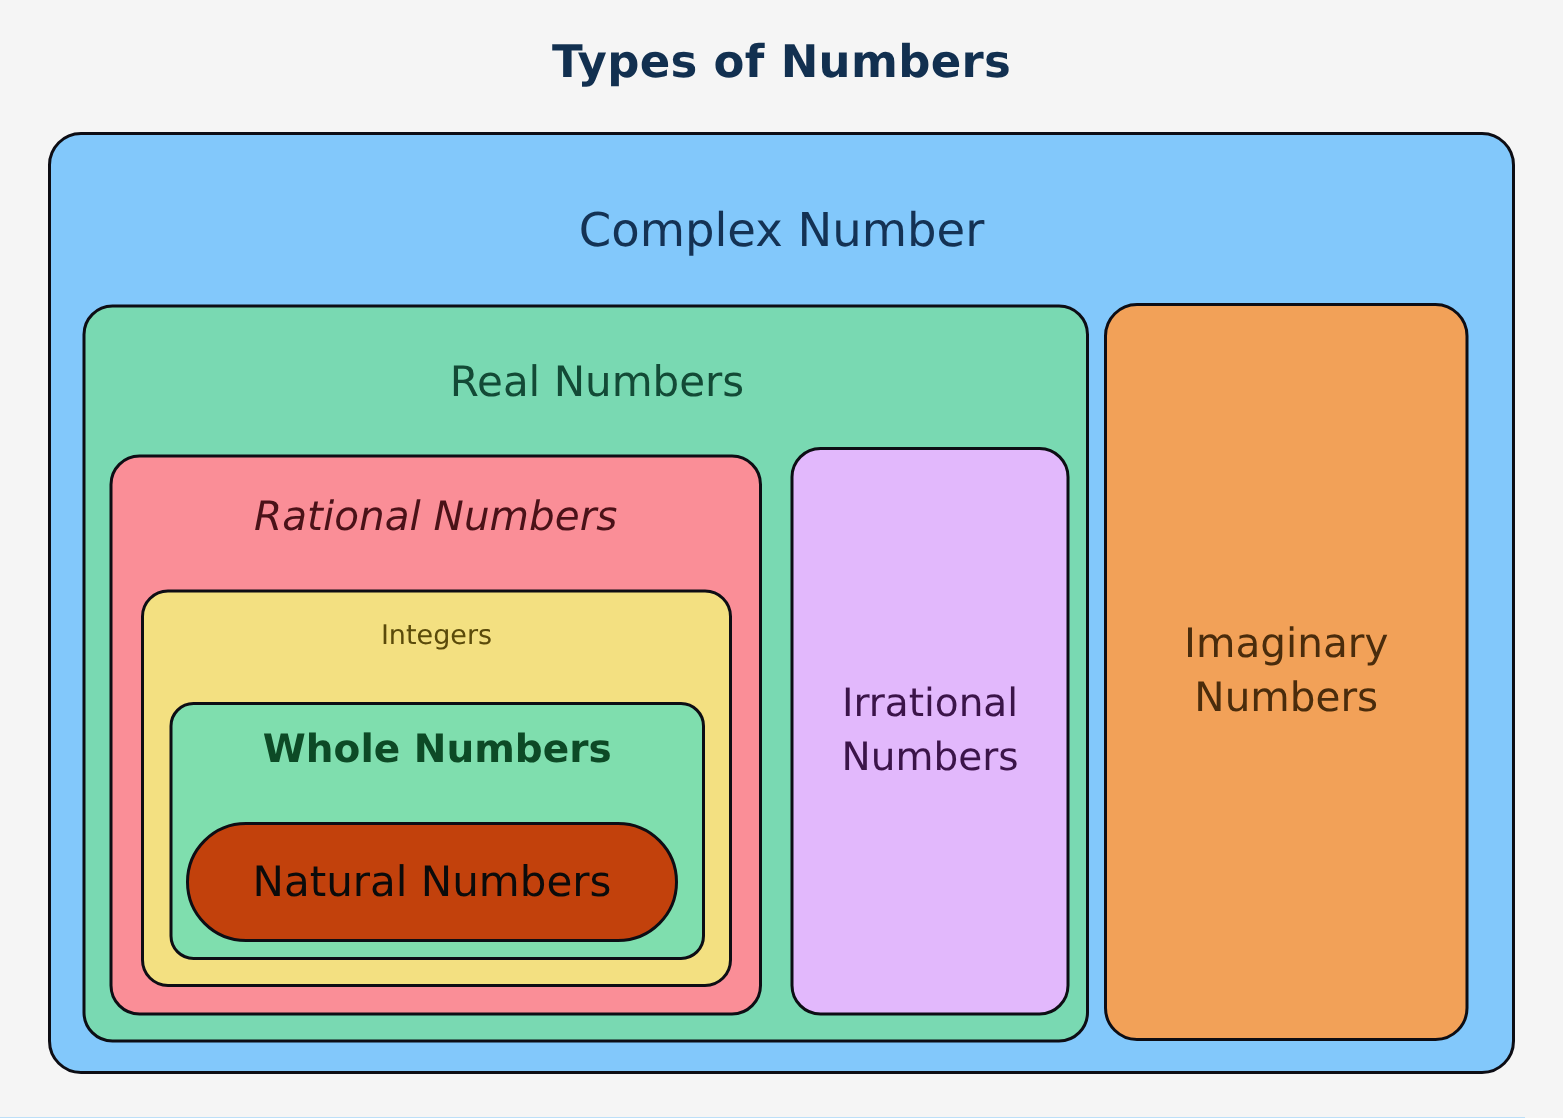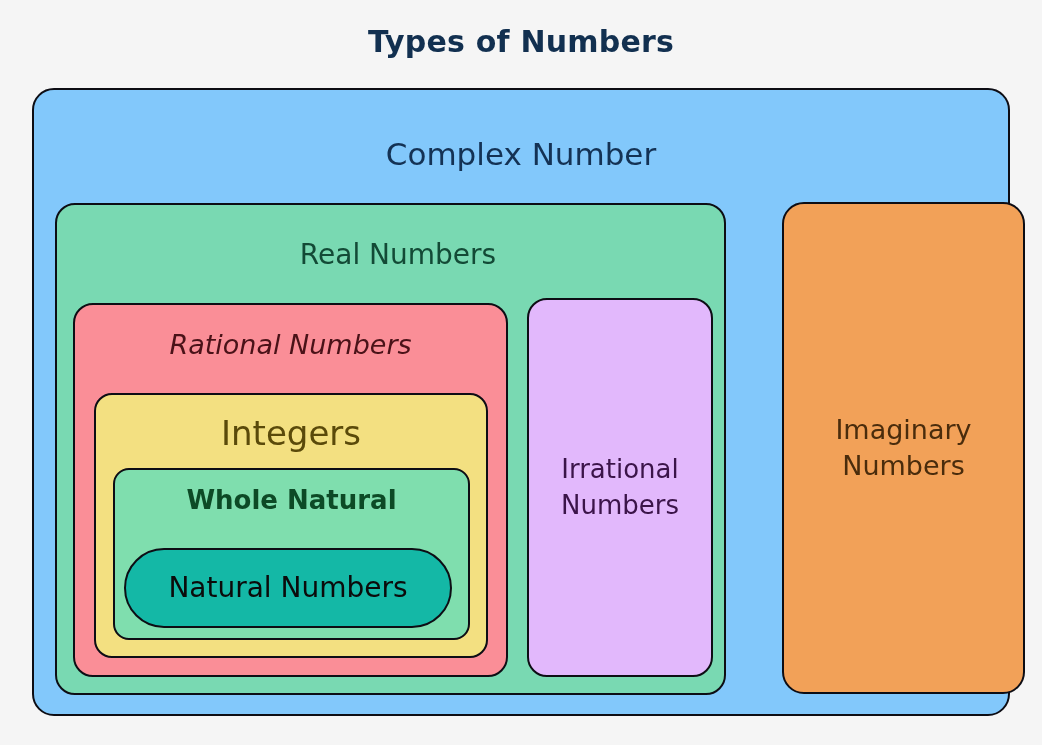--- a/index.html
+++ b/index.html
@@ -103,21 +103,21 @@
     left: 94px;
     top: 393px;
     width: 394px;
     height: 265px;
     background: #f3e081;
     border-radius: 18px;
     align-items: flex-start;
   }
   #box-integers > .set-label {
     margin-top: 18px;
-    font-size: 34px;
+    font-size: 18px;
     color: #5a4a0a;
   }
 
   
   #box-whole {
     left: 113px;
     top: 468px;
     width: 357px;
     height: 172px;
     background: #7fdeae;
@@ -130,21 +130,21 @@
     font-weight: bold;
     color: #0d4a26;
   }
 
   
   #box-natural {
     left: 124px;
     top: 548px;
     width: 328px;
     height: 80px;
-    background: #14b8a6;
+    background: #c2410c;
     border-radius: 40px;
     align-items: center;
   }
   #box-natural > .set-label {
     font-size: 28px;
     color: #0b0b0b;
   }
 
   
   #box-irrational {
@@ -157,21 +157,21 @@
     align-items: center;
   }
   #box-irrational > .set-label {
     font-size: 26px;
     color: #3b1449;
     line-height: 1.35;
   }
 
   
   #box-imaginary {
-    left: 782px;
+    left: 736px;
     top: 202px;
     width: 243px;
     height: 492px;
     background: #f2a158;
     border-radius: 22px;
     align-items: center;
   }
   #box-imaginary > .set-label {
     font-size: 27px;
     color: #4a2c0c;
@@ -195,21 +195,21 @@
 
   <div class="set-box" id="box-rational">
     <div class="set-label">Rational Numbers</div>
   </div>
 
   <div class="set-box" id="box-integers">
     <div class="set-label">Integers</div>
   </div>
 
   <div class="set-box" id="box-whole">
-    <div class="set-label">Whole Natural</div>
+    <div class="set-label">Whole Numbers</div>
   </div>
 
   <div class="set-box" id="box-natural">
     <div class="set-label">Natural Numbers</div>
   </div>
 
   <div class="set-box" id="box-irrational">
     <div class="set-label">Irrational
 Numbers</div>
   </div>

